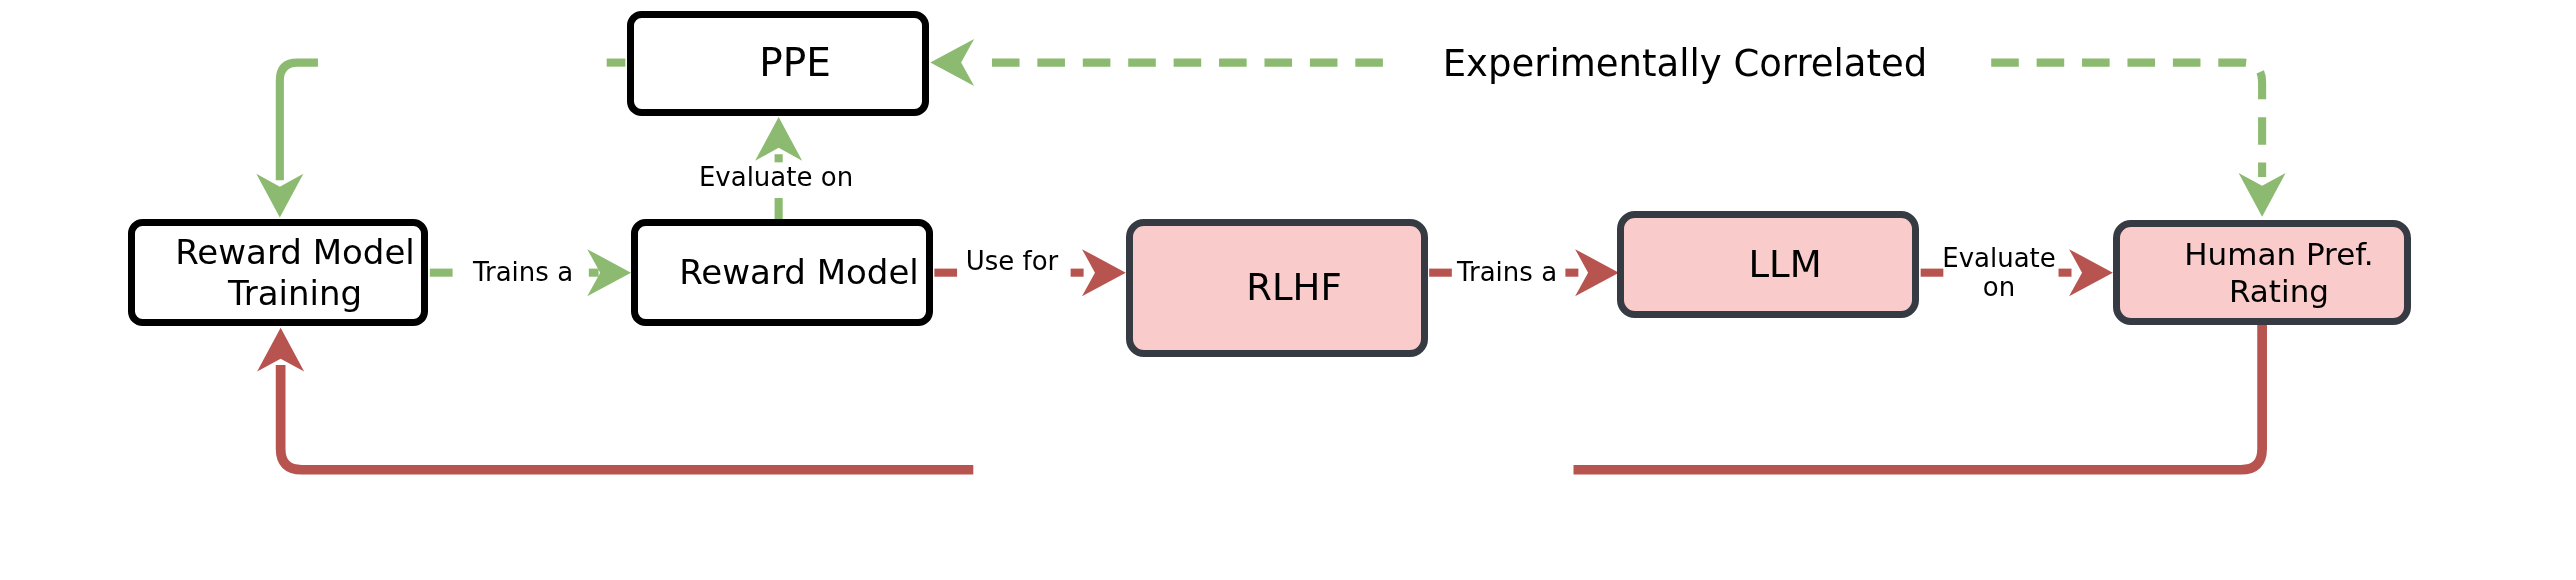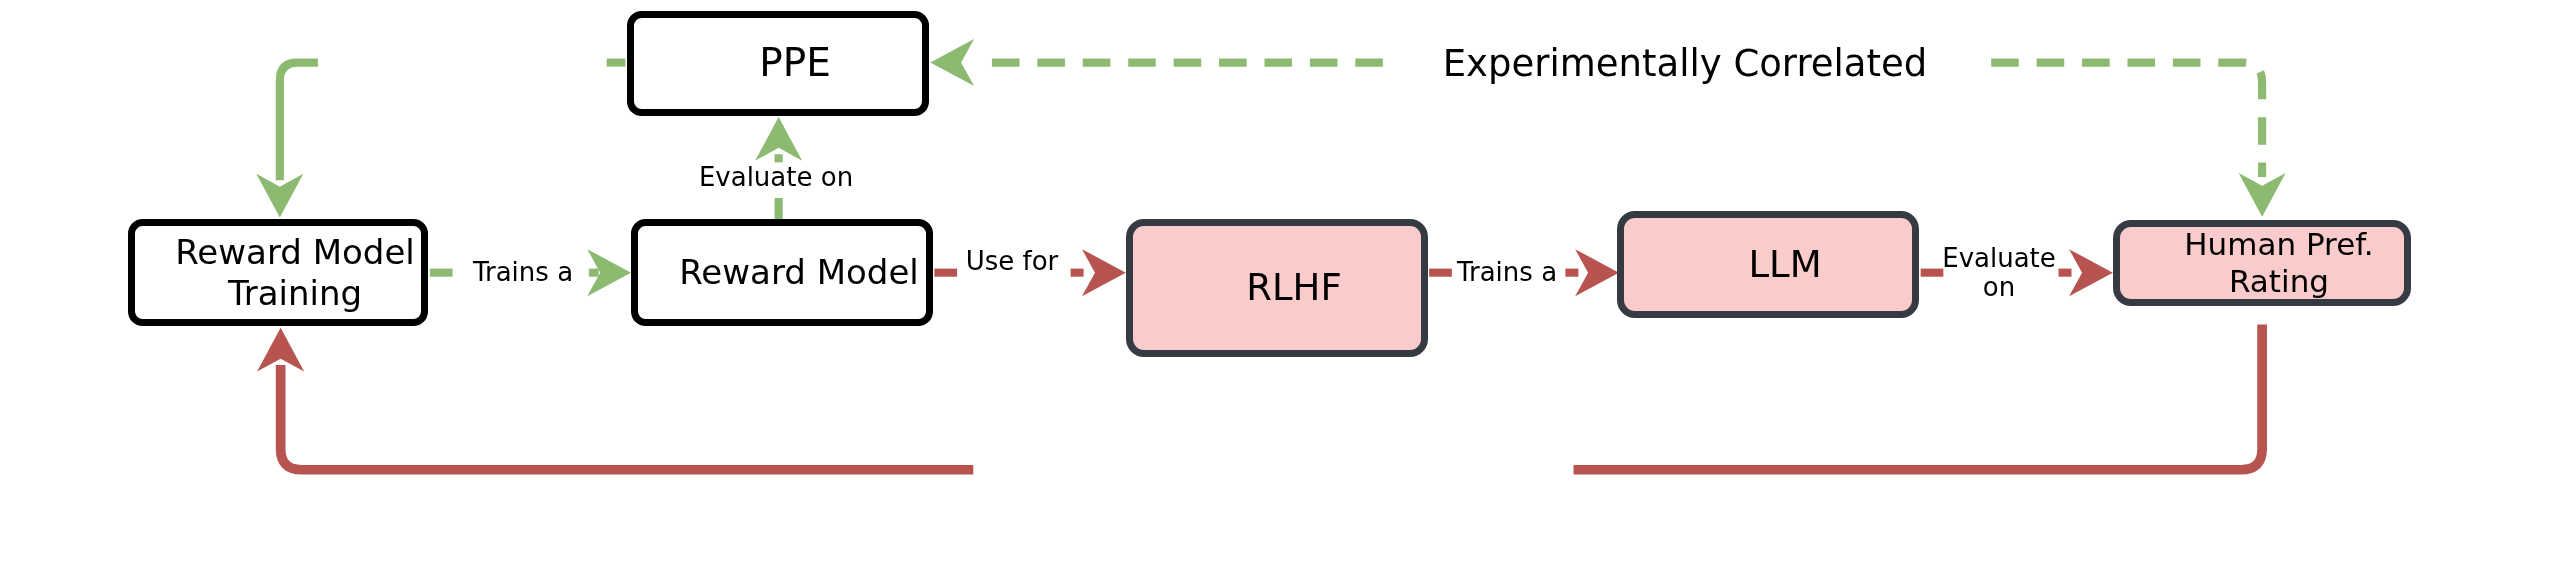--- a/index.html
+++ b/index.html
@@ -113,21 +113,21 @@
 
   <div class="node white" style="left:128px; top:219px; width:300px; height:107px; font-size:34px;">Reward Model
 Training</div>
 
   <div class="node white" style="left:631px; top:219px; width:302px; height:107px; font-size:34px;">Reward Model</div>
 
   <div class="node pink" style="left:1126px; top:219px; width:302px; height:138px; font-size:37px;">RLHF</div>
 
   <div class="node pink" style="left:1617px; top:211px; width:302px; height:107px; font-size:37px;">LLM</div>
 
-  <div class="node pink" style="left:2113px; top:220px; width:298px; height:86px; font-size:31px;">Human Pref.
+  <div class="node pink" style="left:2113px; top:220px; width:298px; height:105px; font-size:31px;">Human Pref.
 Rating</div>
 
 
   <div class="edge-label lbl-small" style="left:523px; top:273px;">Trains a</div>
 
   <div class="edge-label lbl-small" style="left:776px; top:178px;">Evaluate on</div>
 
   <div class="edge-label lbl-small" style="left:1012px; top:262px;text-align:right;">Use for</div>
 
   <div class="edge-label lbl-small" style="left:1507px; top:273px;">Trains a</div>

